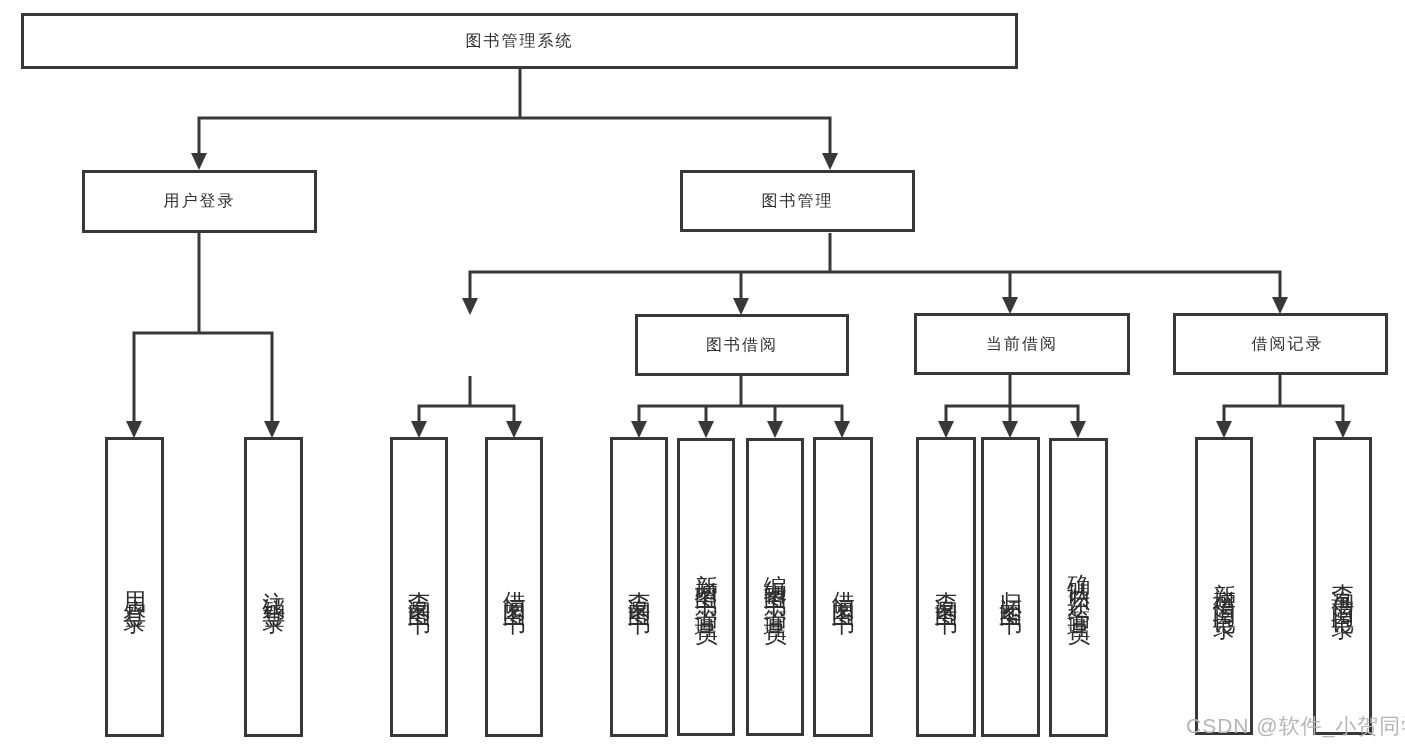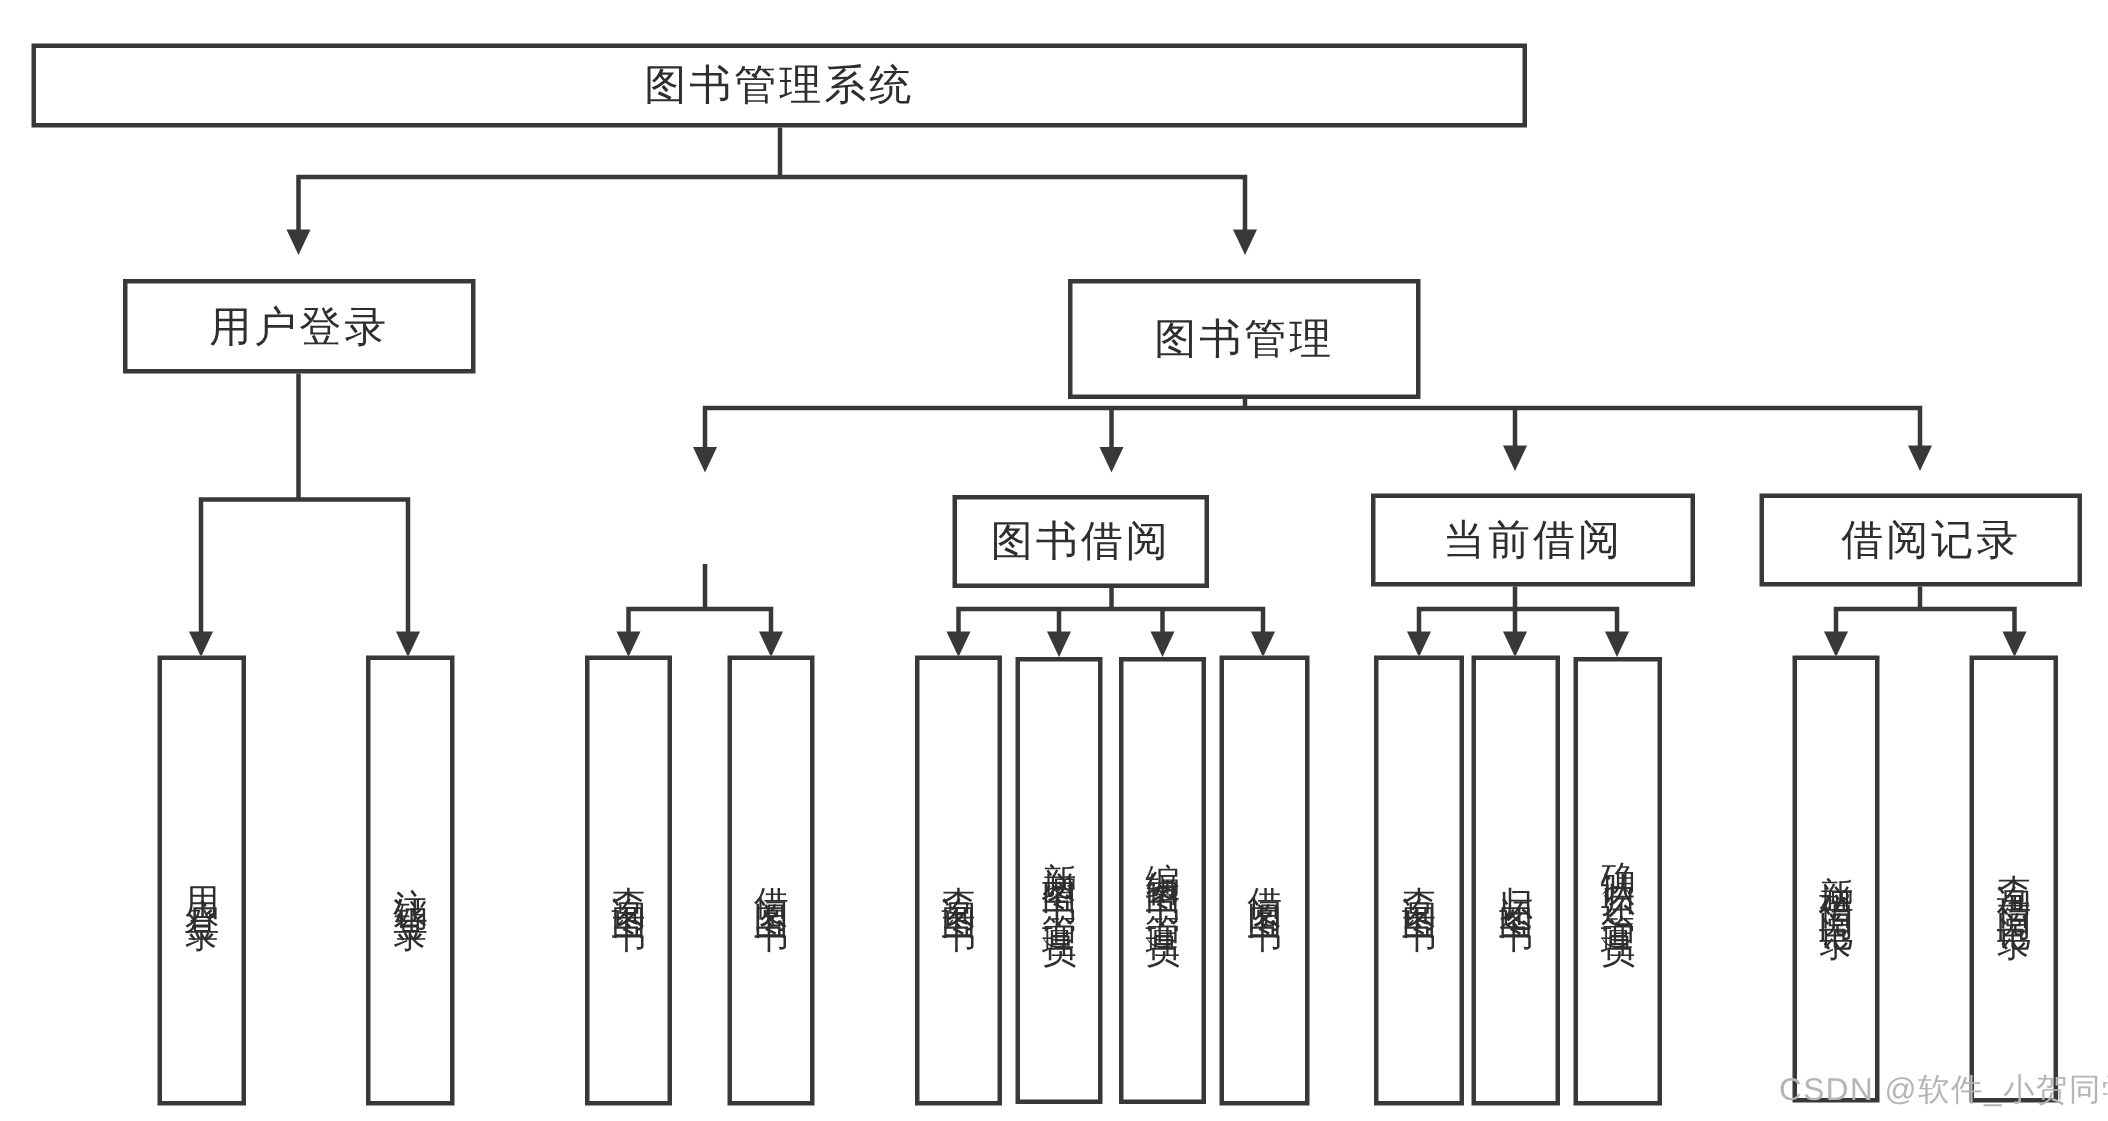--- a/index.html
+++ b/index.html
@@ -35,25 +35,24 @@
     stroke:none;
   }
   .node{
     position:absolute;
     box-sizing:border-box;
     border:3px solid var(--line);
     background:#ffffff;
     display:flex;
     align-items:center;
     justify-content:center;
-    font-size:28px;
+    font-size:16px;
     color:var(--text);
     letter-spacing:2px;
     white-space:nowrap;
-    margin-top:16px;
   }
   .vnode{
     position:absolute;
     box-sizing:border-box;
     border:3px solid var(--line);
     background:#ffffff;
     display:flex;
     align-items:center;
     justify-content:center;
     writing-mode:vertical-rl;
@@ -125,23 +124,23 @@
     <g>
       <path d="M1280,375 L1280,406 M1222.5,406 L1344.5,406 M1224,404.5 L1224,422 M1343,404.5 L1343,422"></path>
       <polygon points="1216,421 1232,421 1224,438"></polygon>
       <polygon points="1335,421 1351,421 1343,438"></polygon>
     </g>
   </svg>
 
   <div class="node" style="left:21px; top:13px; width:997px; height:56px;">图书管理系统</div>
 
   <div class="node" style="left:82px; top:170px; width:235px; height:63px;">用户登录</div>
-  <div class="node" style="left:712px; top:170px; width:235px; height:80px;">图书管理</div>
+  <div class="node" style="left:680px; top:170px; width:235px; height:62px;">图书管理</div>
 
-  <div class="node" style="left:635px; top:314px; width:171px; height:62px;">图书借阅</div>
+  <div class="node" style="left:635px; top:314px; width:214px; height:62px;">图书借阅</div>
   <div class="node" style="left:914px; top:313px; width:216px; height:62px;">当前借阅</div>
   <div class="node" style="left:1173px; top:313px; width:215px; height:62px;padding-left:14px;">借阅记录</div>
 
   <div class="vnode" style="left:105px; top:437px; width:59px; height:300px;">用户登录</div>
   <div class="vnode" style="left:244px; top:437px; width:59px; height:300px;">注销登录</div>
 
   <div class="vnode" style="left:390px; top:437px; width:58px; height:300px;">查询图书</div>
   <div class="vnode" style="left:485px; top:437px; width:58px; height:300px;">借阅图书</div>
 
   <div class="vnode" style="left:610px; top:437px; width:58px; height:300px;">查询图书</div>

